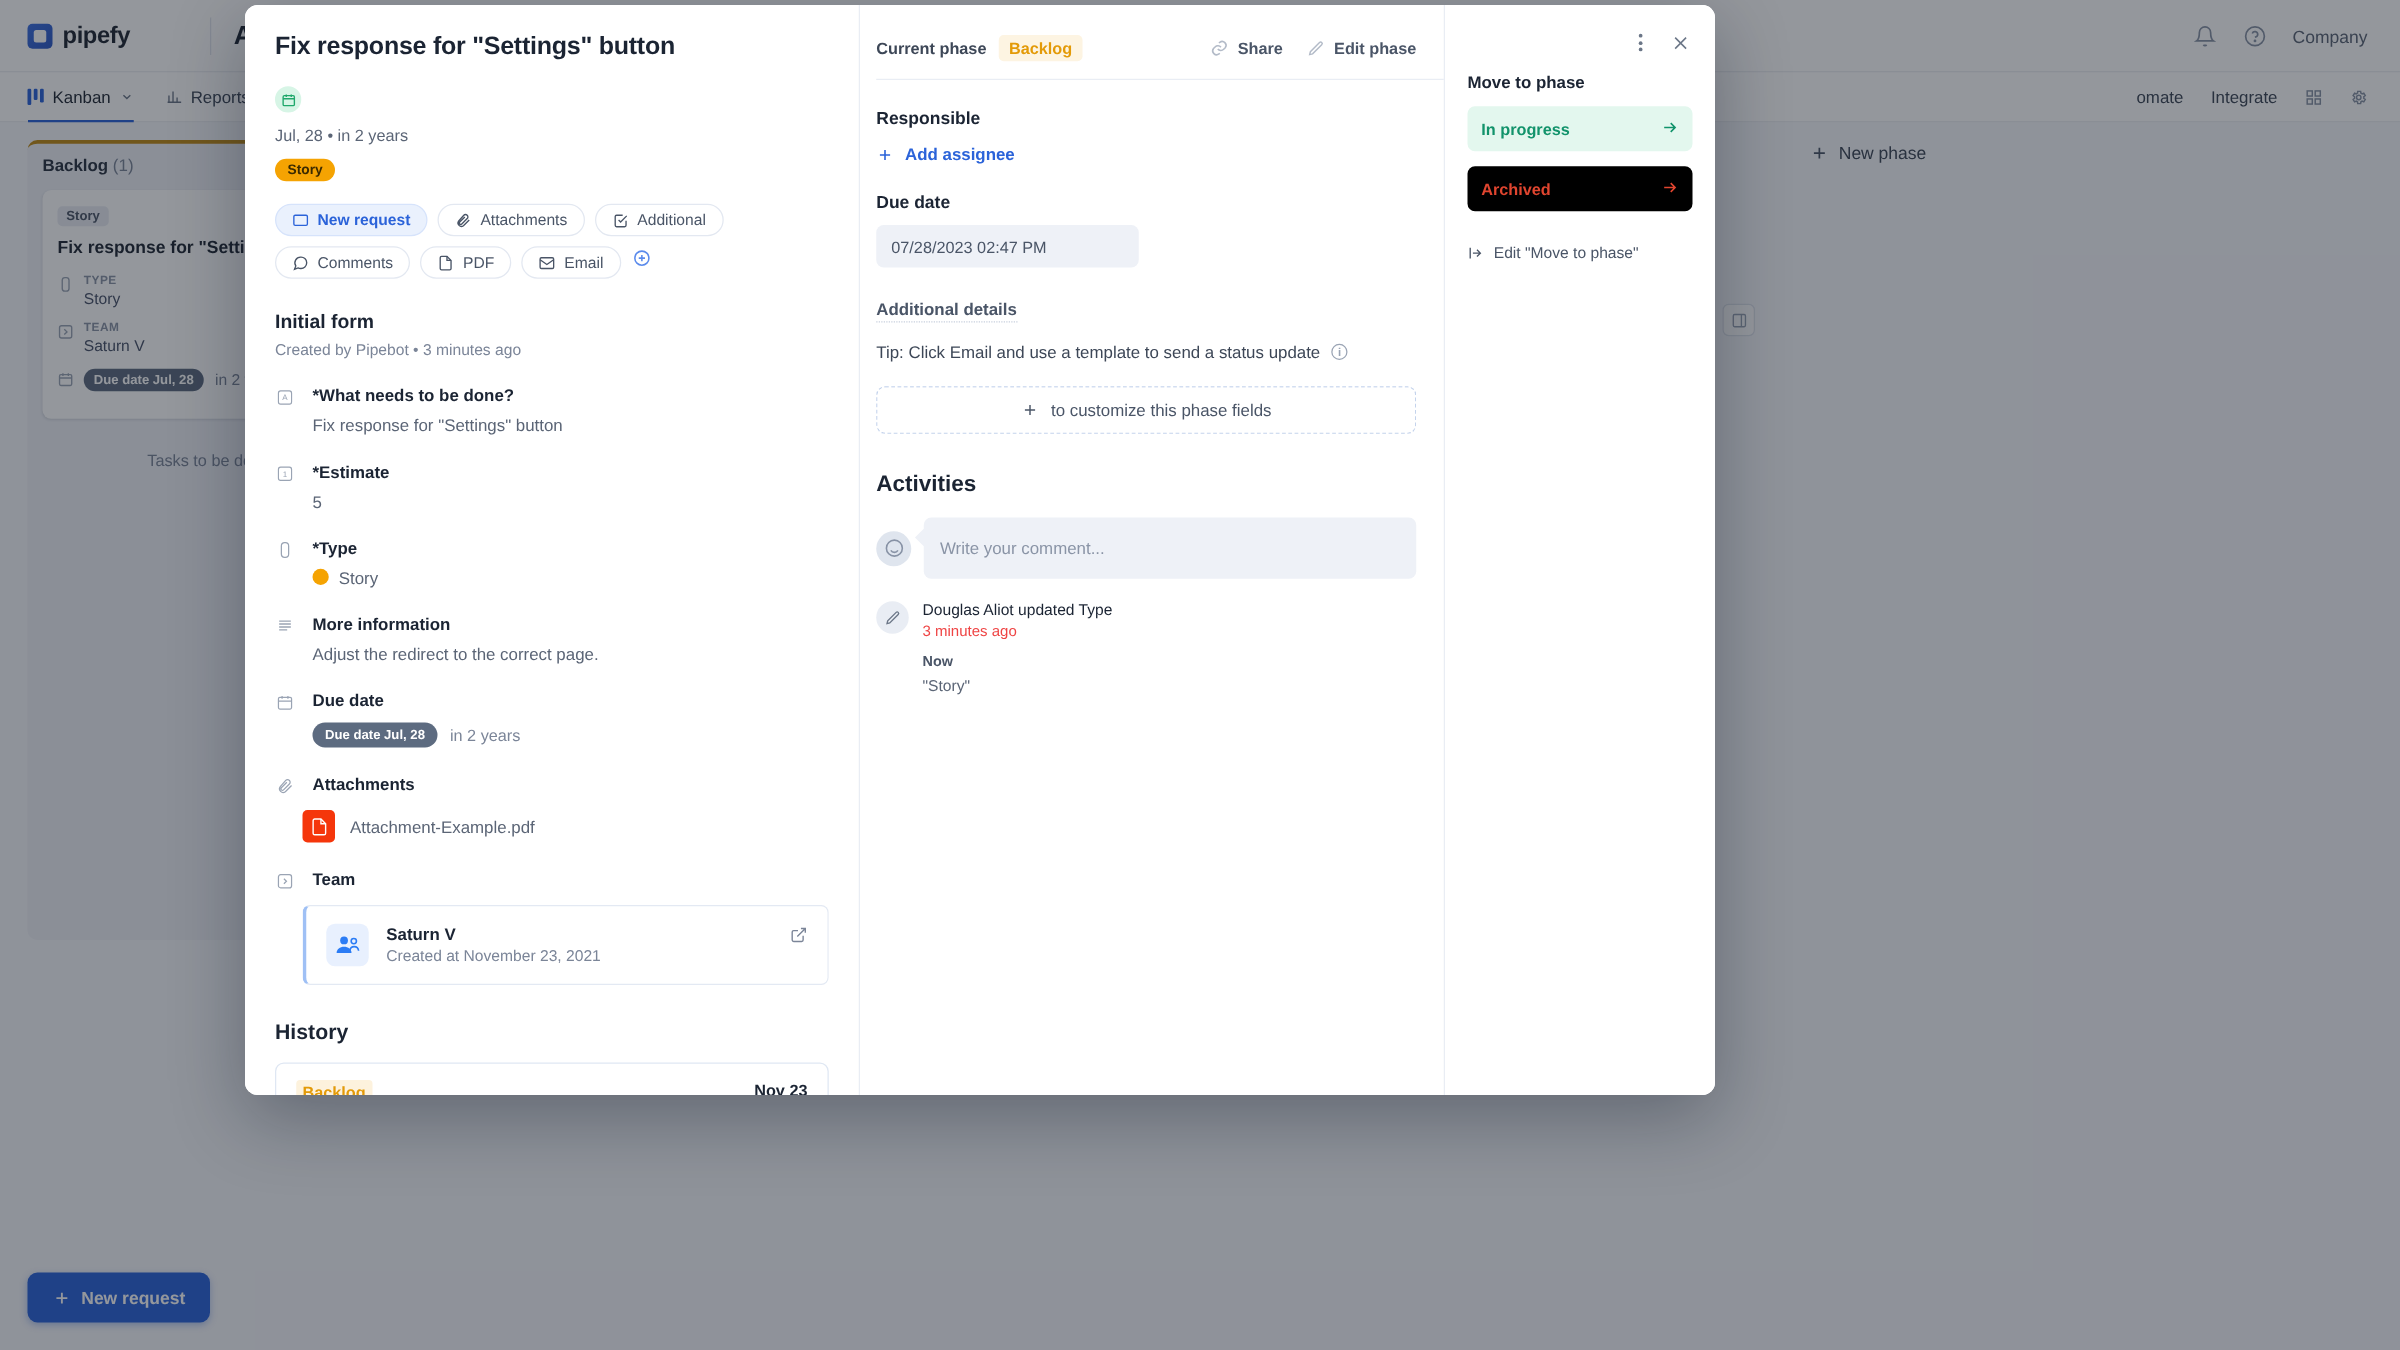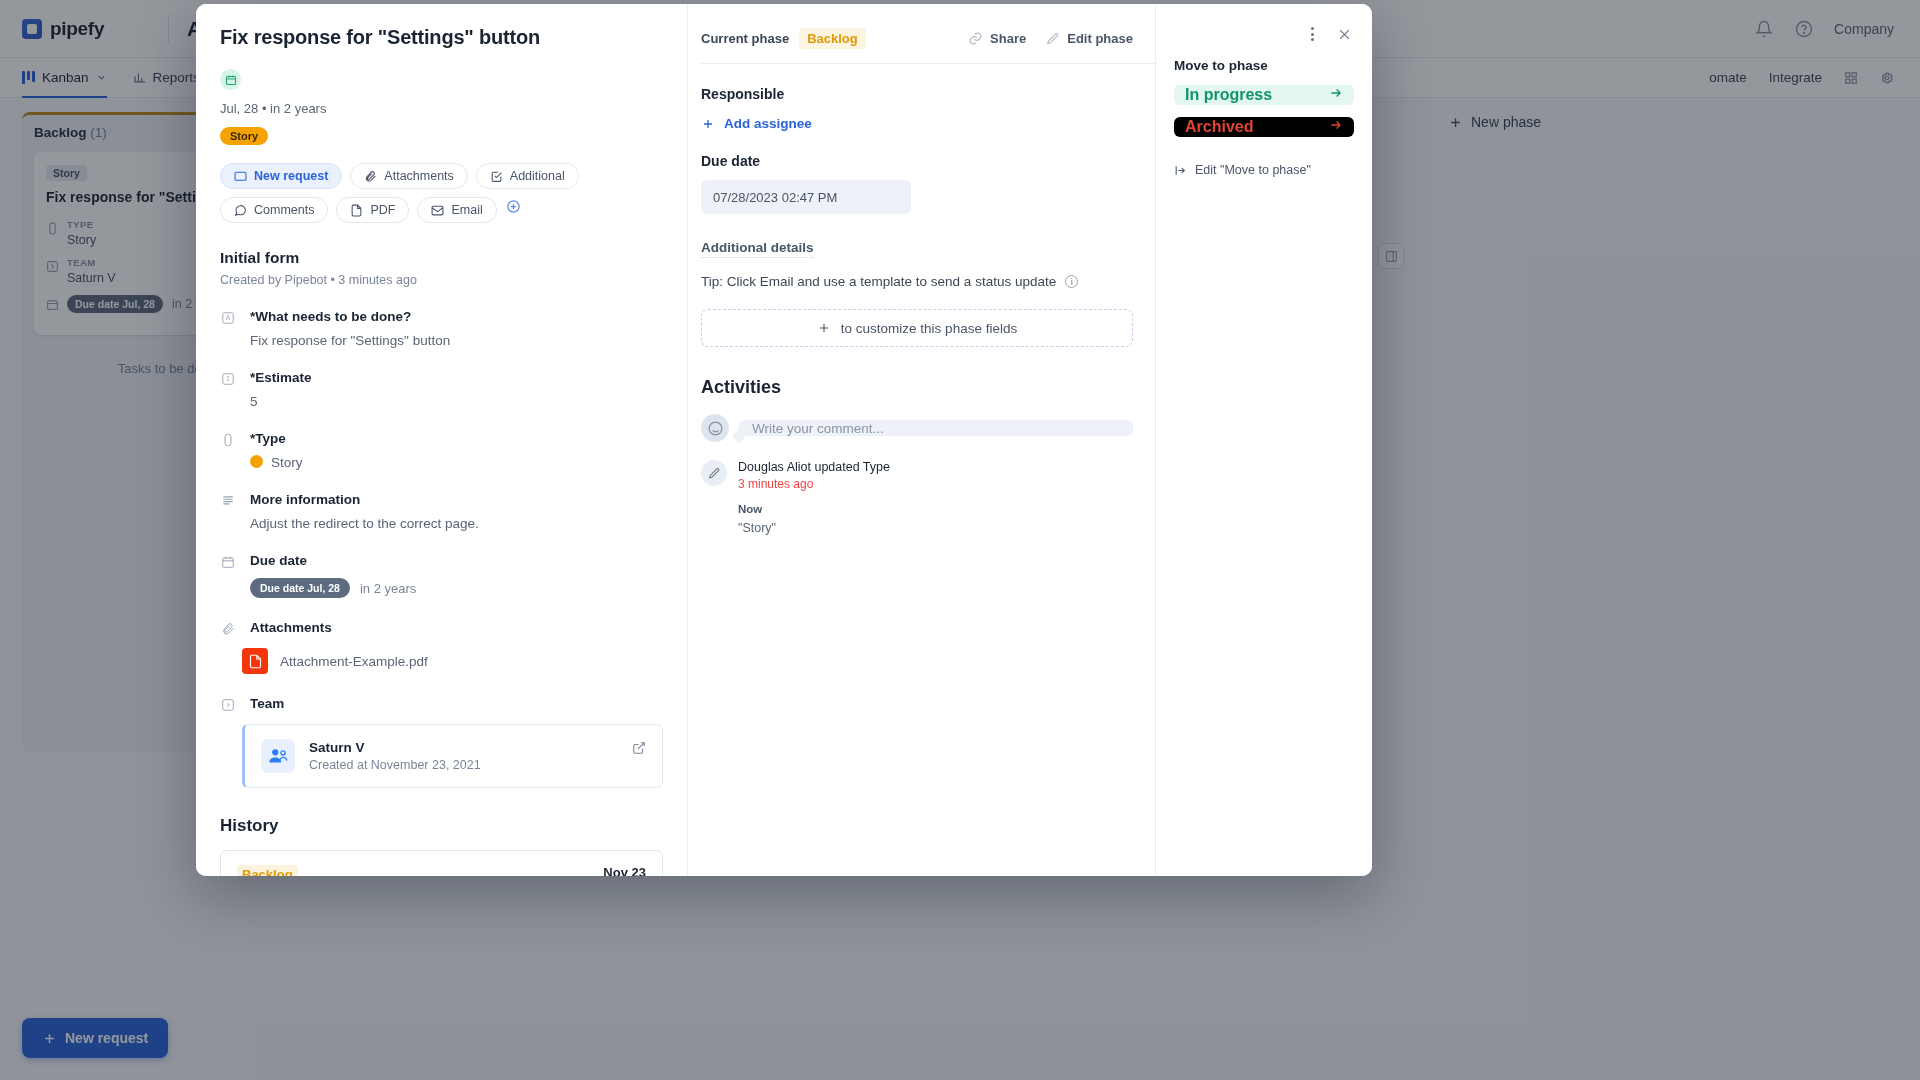--- a/index.html
+++ b/index.html
@@ -188,21 +188,21 @@
   .tip-row { display:flex; align-items:center; gap:9px; margin-top: 16px; font-size:13.5px; color:#3d4757;}
   .info-circ { width:13px; height:13px; border-radius:50%; border:1.2px solid #9aa4b4; color:#9aa4b4; font-size:9px; display:flex; align-items:center; justify-content:center; font-weight:700;}
   .phase-fields-btn {
     margin-top: 20px; border:1px dashed #c4d3ec; border-radius:7px; height: 38px;
     display:flex; align-items:center; justify-content:center; gap:10px; font-size:13.5px; color:#4a5567;
   }
   .activities-title { font-size:18px; font-weight:700; color:#1b2433; margin-top: 30px; }
   .comment-row { display:flex; align-items:center; gap:10px; margin-top: 16px; }
   .smiley { width:28px; height:28px; border-radius:50%; background:#dfe5ee; display:flex; align-items:center; justify-content:center; color:#8792a5; flex:none;}
   .comment-box {
-    flex:1; background:#eef1f7; border-radius:6px; height: 16px; display:flex; align-items:center;
+    flex:1; background:#eef1f7; border-radius:6px; height: 49px; display:flex; align-items:center;
     padding: 0 13px; font-size:13.5px; color:#8a94a6; position:relative;
   }
   .comment-box::before{
     content:""; position:absolute; left:-5px; top:11px; width:10px; height:10px;
     background:#eef1f7; transform:rotate(45deg);
   }
   .activity-item { display:flex; gap:11px; margin-top: 18px; }
   .act-ico { width:26px; height:26px; border-radius:50%; background:#e9edf4; display:flex; align-items:center; justify-content:center; color:#6b7687; flex:none;}
   .act-title { font-size:12.5px; font-weight:400; color:#1b2433; }
   .act-time { font-size:12px; color:#ef4444; margin-top:3px; }
@@ -210,22 +210,22 @@
   .act-val { font-size:12.5px; color:#5b6576; margin-top: 6px; }
 
   
   .pane-right { width: 216px; height:100%; background:#fff; position:relative; }
   .right-top { display:flex; align-items:center; justify-content:flex-end; gap:12px; padding: 20px 18px 0 0; }
   .kebab { width:20px; height:20px; display:flex; flex-direction:column; align-items:center; justify-content:center; gap:2.5px; color:#6b7687;}
   .kebab i { width:3px; height:3px; background:#6b7687; border-radius:50%; display:block;}
   .xbtn { width: 20px; height:20px; color:#6b7687; display:flex; align-items:center; justify-content:center; }
   .mtp-title { font-size:13.5px; font-weight:700; color:#1b2433; padding: 14px 0 0 18px; }
   .mtp-btn {
-    margin: 12px 18px 0 18px; border-radius:6px; height: 20px; display:flex; align-items:center;
-    padding: 0 11px; font-size:16px; font-weight:700;
+    margin: 12px 18px 0 18px; border-radius:6px; height: 36px; display:flex; align-items:center;
+    padding: 0 11px; font-size:13px; font-weight:700;
   }
   .mtp-inprogress { background:#e3f7ee; color:#12936b; }
   .mtp-archived { background:#000000; color:#e0452f; }
   .mtp-arrow { margin-left:auto; }
   .mtp-edit { display:flex; align-items:center; gap:8px; margin: 26px 0 0 18px; font-size:12.5px; color:#4a5567; }
 </style>
 </head>
 <body>
 
 <div id="app-bg">

